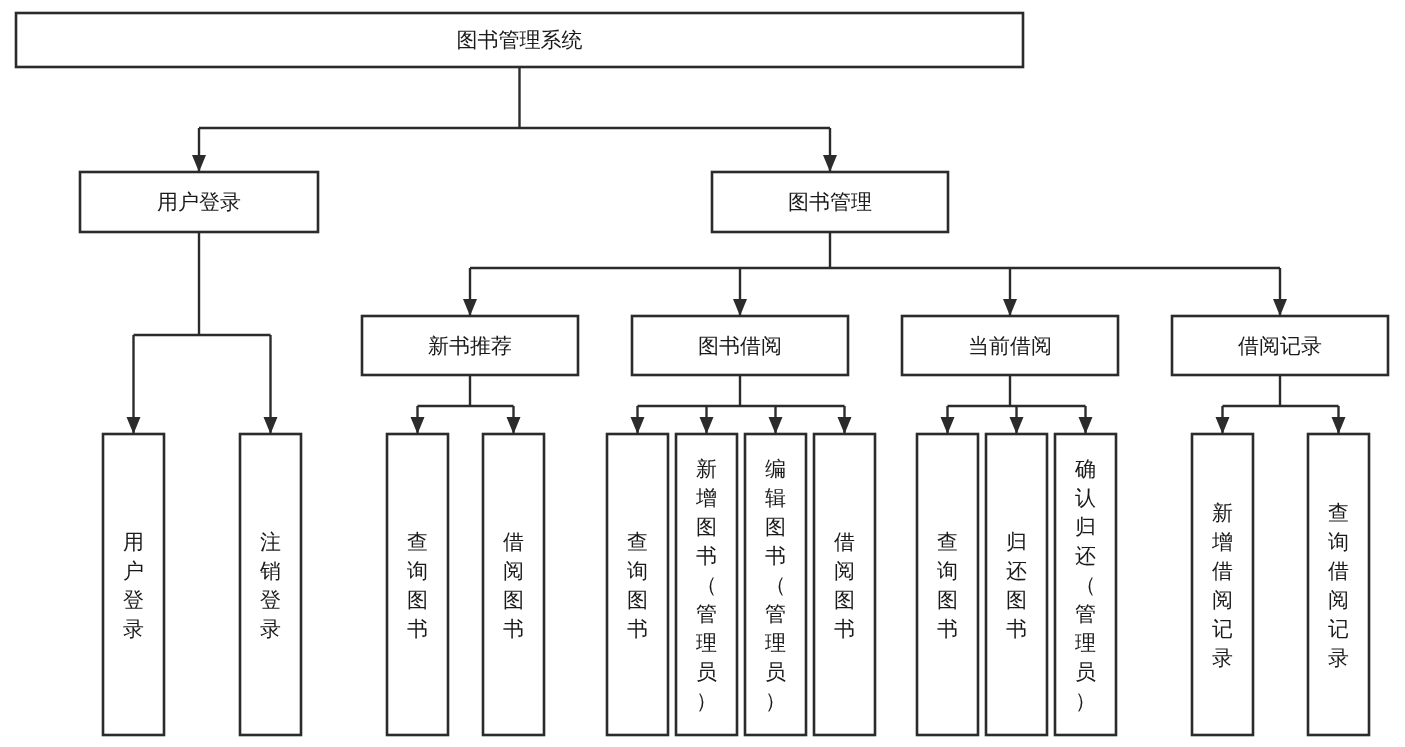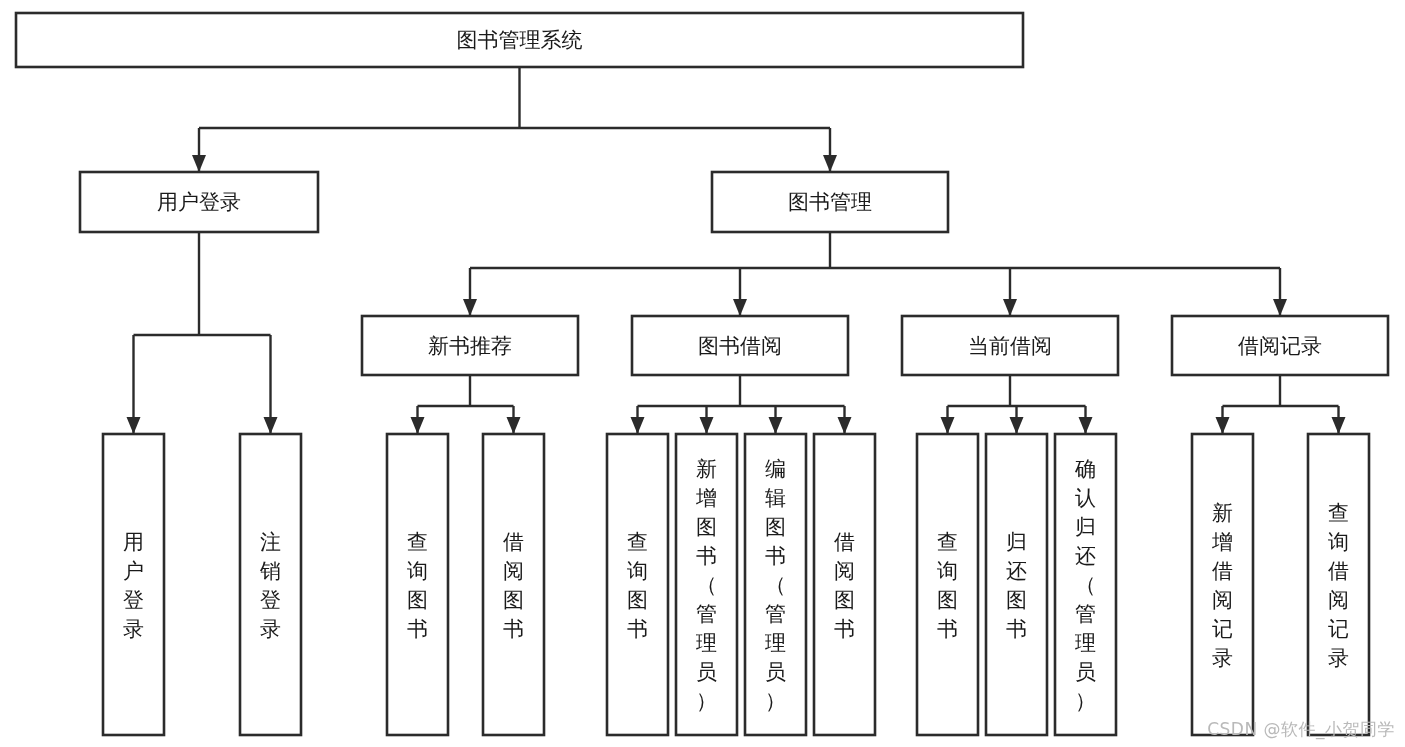--- a/index.html
+++ b/index.html
@@ -217,14 +217,13 @@
         <g>
           <rect x="1192" y="434" width="61" height="301" class="node-box"></rect>
           <text x="1222.5" class="node-label-v"><tspan x="1222.5" y="519.5">新</tspan><tspan x="1222.5" y="548.5">增</tspan><tspan x="1222.5" y="577.5">借</tspan><tspan x="1222.5" y="606.5">阅</tspan><tspan x="1222.5" y="635.5">记</tspan><tspan x="1222.5" y="664.5">录</tspan></text>
         </g>
         <g>
           <rect x="1308" y="434" width="61" height="301" class="node-box"></rect>
           <text x="1338.5" class="node-label-v"><tspan x="1338.5" y="519.5">查</tspan><tspan x="1338.5" y="548.5">询</tspan><tspan x="1338.5" y="577.5">借</tspan><tspan x="1338.5" y="606.5">阅</tspan><tspan x="1338.5" y="635.5">记</tspan><tspan x="1338.5" y="664.5">录</tspan></text>
         </g>
       </g>
   </svg>
-  <div class="watermark">CSDN @软件_小贺同学</div>
 </div>
 
 </body></html>

